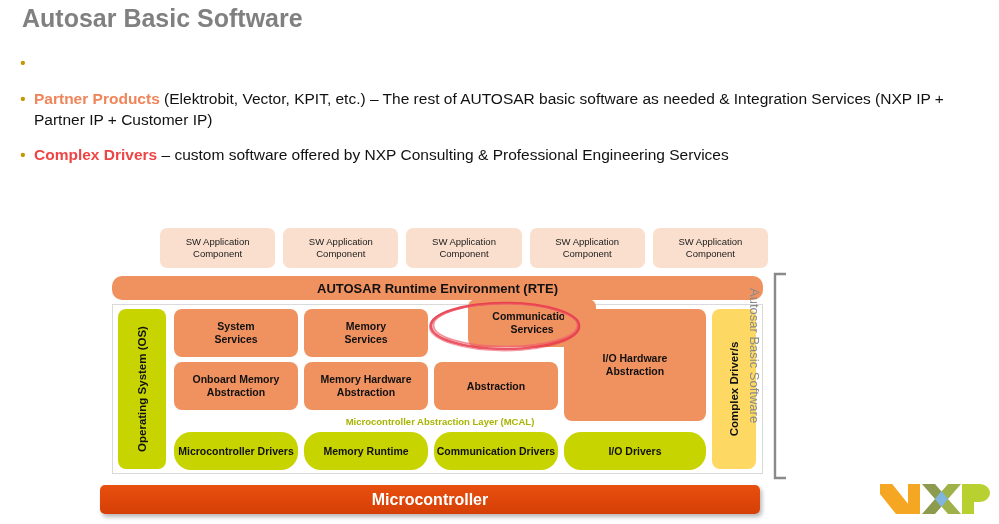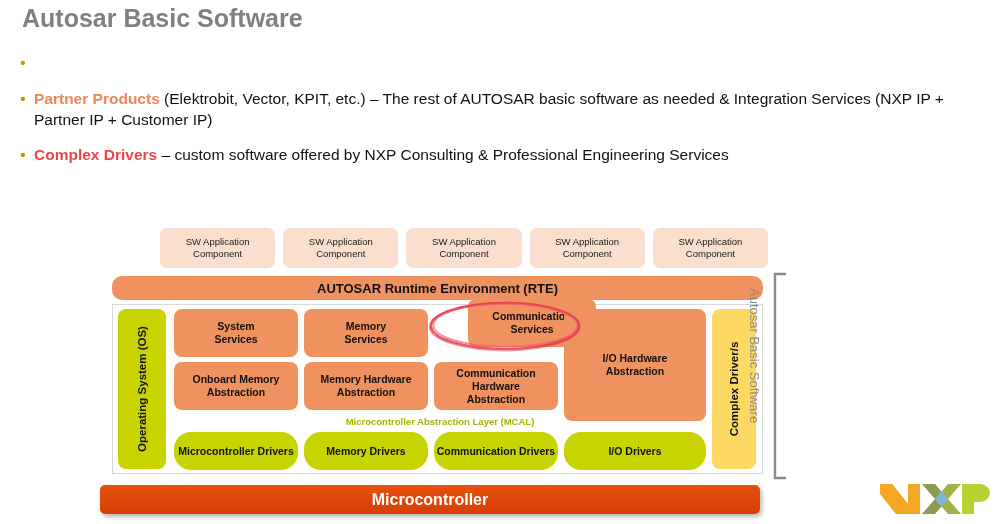--- a/index.html
+++ b/index.html
@@ -355,28 +355,27 @@
 
     <div class="svc-box" id="hwa-onboard">
       <span>Onboard Memory</span>
       <span>Abstraction</span>
     </div>
     <div class="svc-box" id="hwa-memory">
       <span>Memory Hardware</span>
       <span>Abstraction</span>
     </div>
     <div class="svc-box" id="hwa-comm">
-      <span>Communication Hardware</span>
       <span>Abstraction</span>
     </div>
 
     <div id="mcal-label">Microcontroller Abstraction Layer (MCAL)</div>
 
     <div class="drv-box" id="drv-micro">Microcontroller Drivers</div>
-    <div class="drv-box" id="drv-memory">Memory Drivers</div>
+    <div class="drv-box" id="drv-memory">Memory Runtime</div>
     <div class="drv-box" id="drv-comm">Communication Drivers</div>
     <div class="drv-box" id="drv-io">I/O Drivers</div>
 
     <div id="cd-col">
       <span>Complex Driver/s</span>
     </div>
 
     <svg id="annot-ellipse" viewBox="0 0 154 52">
       <ellipse cx="77" cy="26" rx="74" ry="23" fill="none" stroke="#E8384A" stroke-width="2.6" opacity="0.85"></ellipse>
       <ellipse cx="77.5" cy="25.2" rx="72" ry="21.5" fill="none" stroke="#F0616F" stroke-width="1.8" opacity="0.7"></ellipse>

